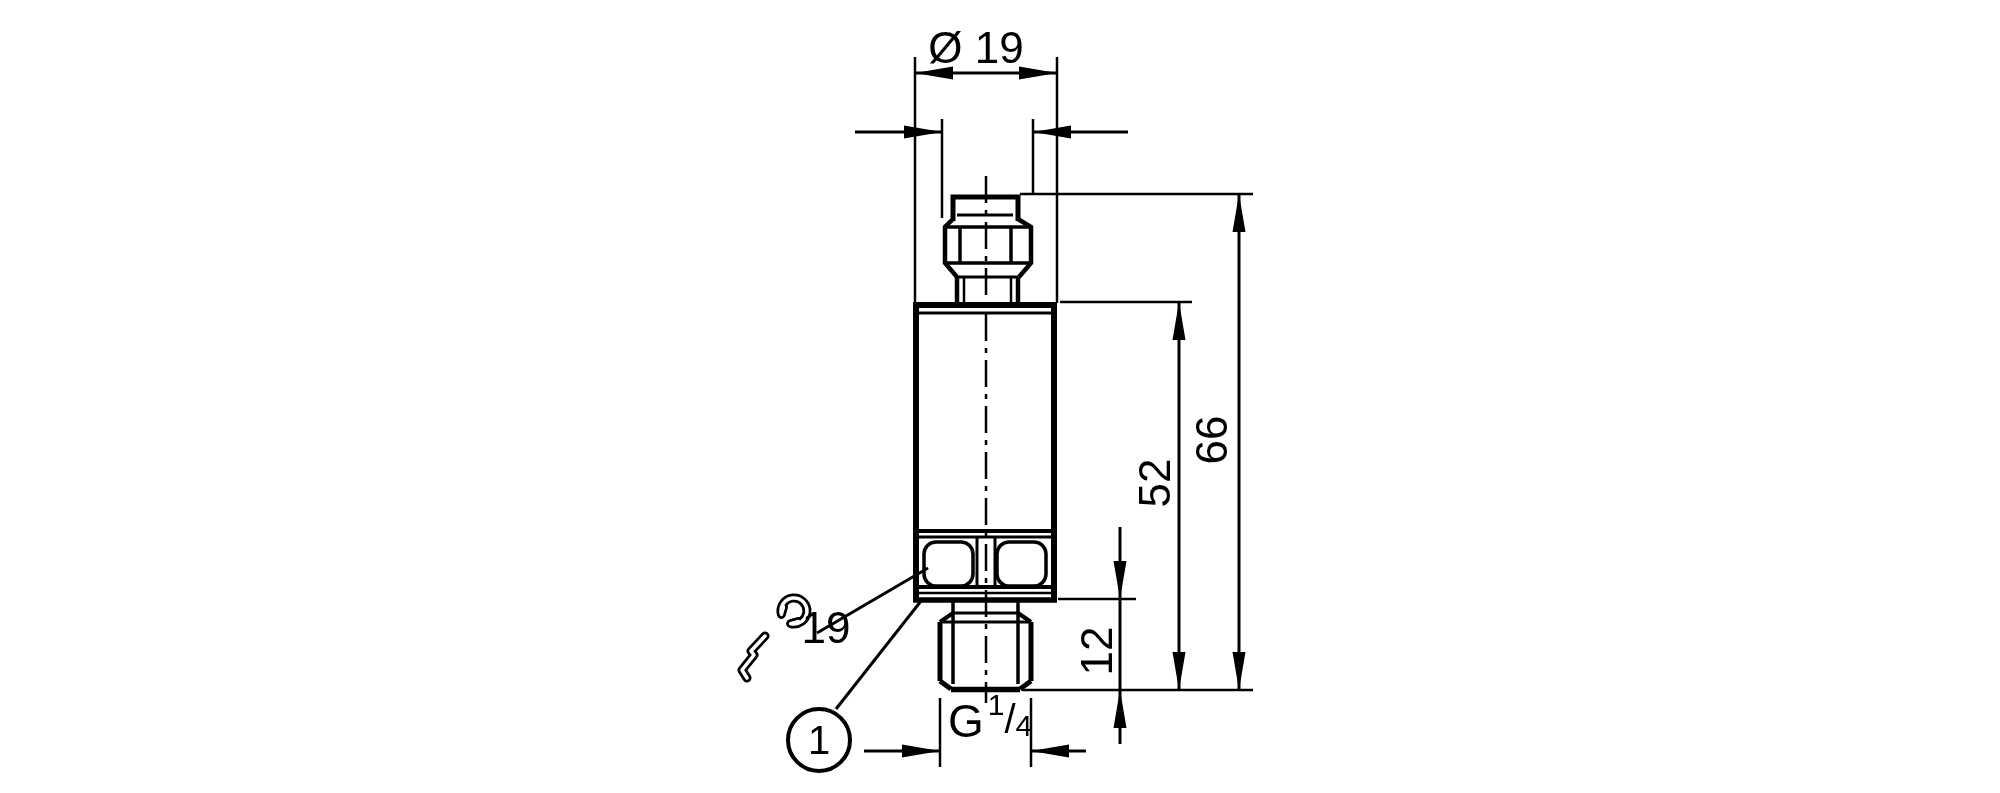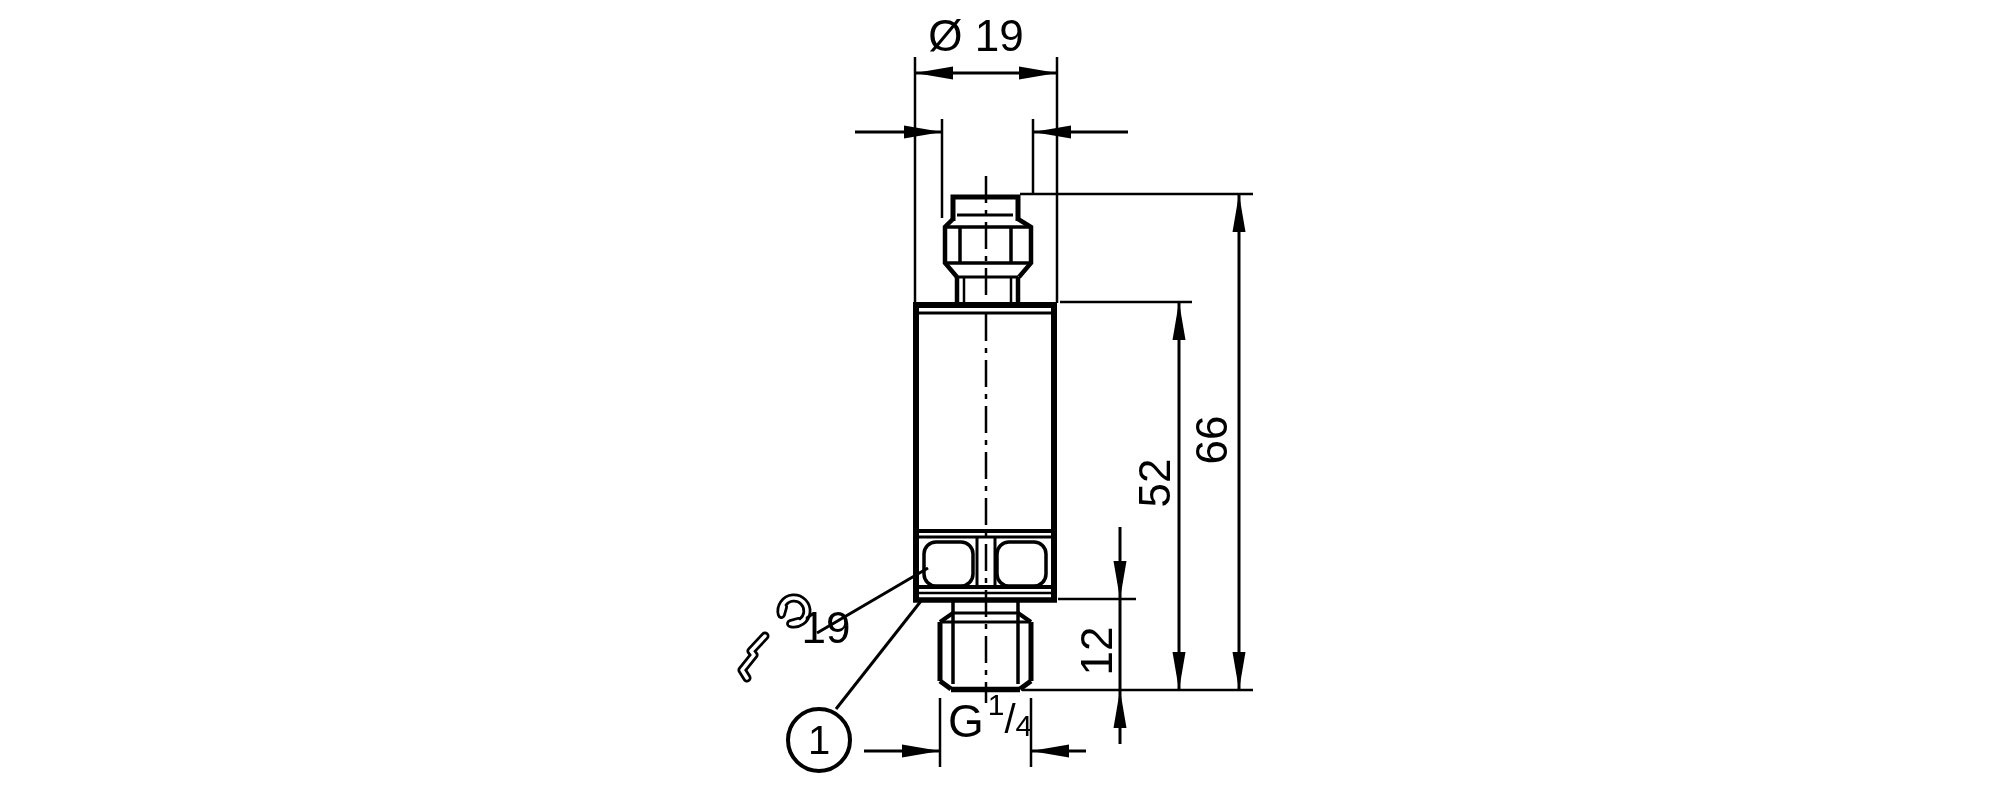--- a/index.html
+++ b/index.html
@@ -152,21 +152,21 @@
     </g>
 
     <g fill="none" stroke-linecap="round" stroke-linejoin="round">
       <path d="M747 678 L742 670 L754 655 L751 651 L765 636" stroke="#000" stroke-width="9"></path>
       <path d="M783.5 606.7 L781.4 614.4 A13 13 0 1 1 790.6 623.6 L798.3 621.5" stroke="#000" stroke-width="9"></path>
       <path d="M747 678 L742 670 L754 655 L751 651 L765 636" stroke="#fff" stroke-width="3.5"></path>
       <path d="M783.5 606.7 L781.4 614.4 A13 13 0 1 1 790.6 623.6 L798.3 621.5" stroke="#fff" stroke-width="3.5"></path>
     </g>
   </svg>
 
-  <div class="dim-label" style="left:976px;top:36px;">Ø 19</div>
+  <div class="dim-label" style="left:976px;top:48px;">Ø 19</div>
 
 
   <div class="dim-label rot" style="left:1212px;top:440px;">66</div>
 
   <div class="dim-label rot" style="left:1155px;top:483px;">52</div>
 
   <div class="dim-label rot" style="left:1097px;top:651px;">12</div>
 
   <div class="dim-label" style="left:826px;top:628px;">19</div>
 

